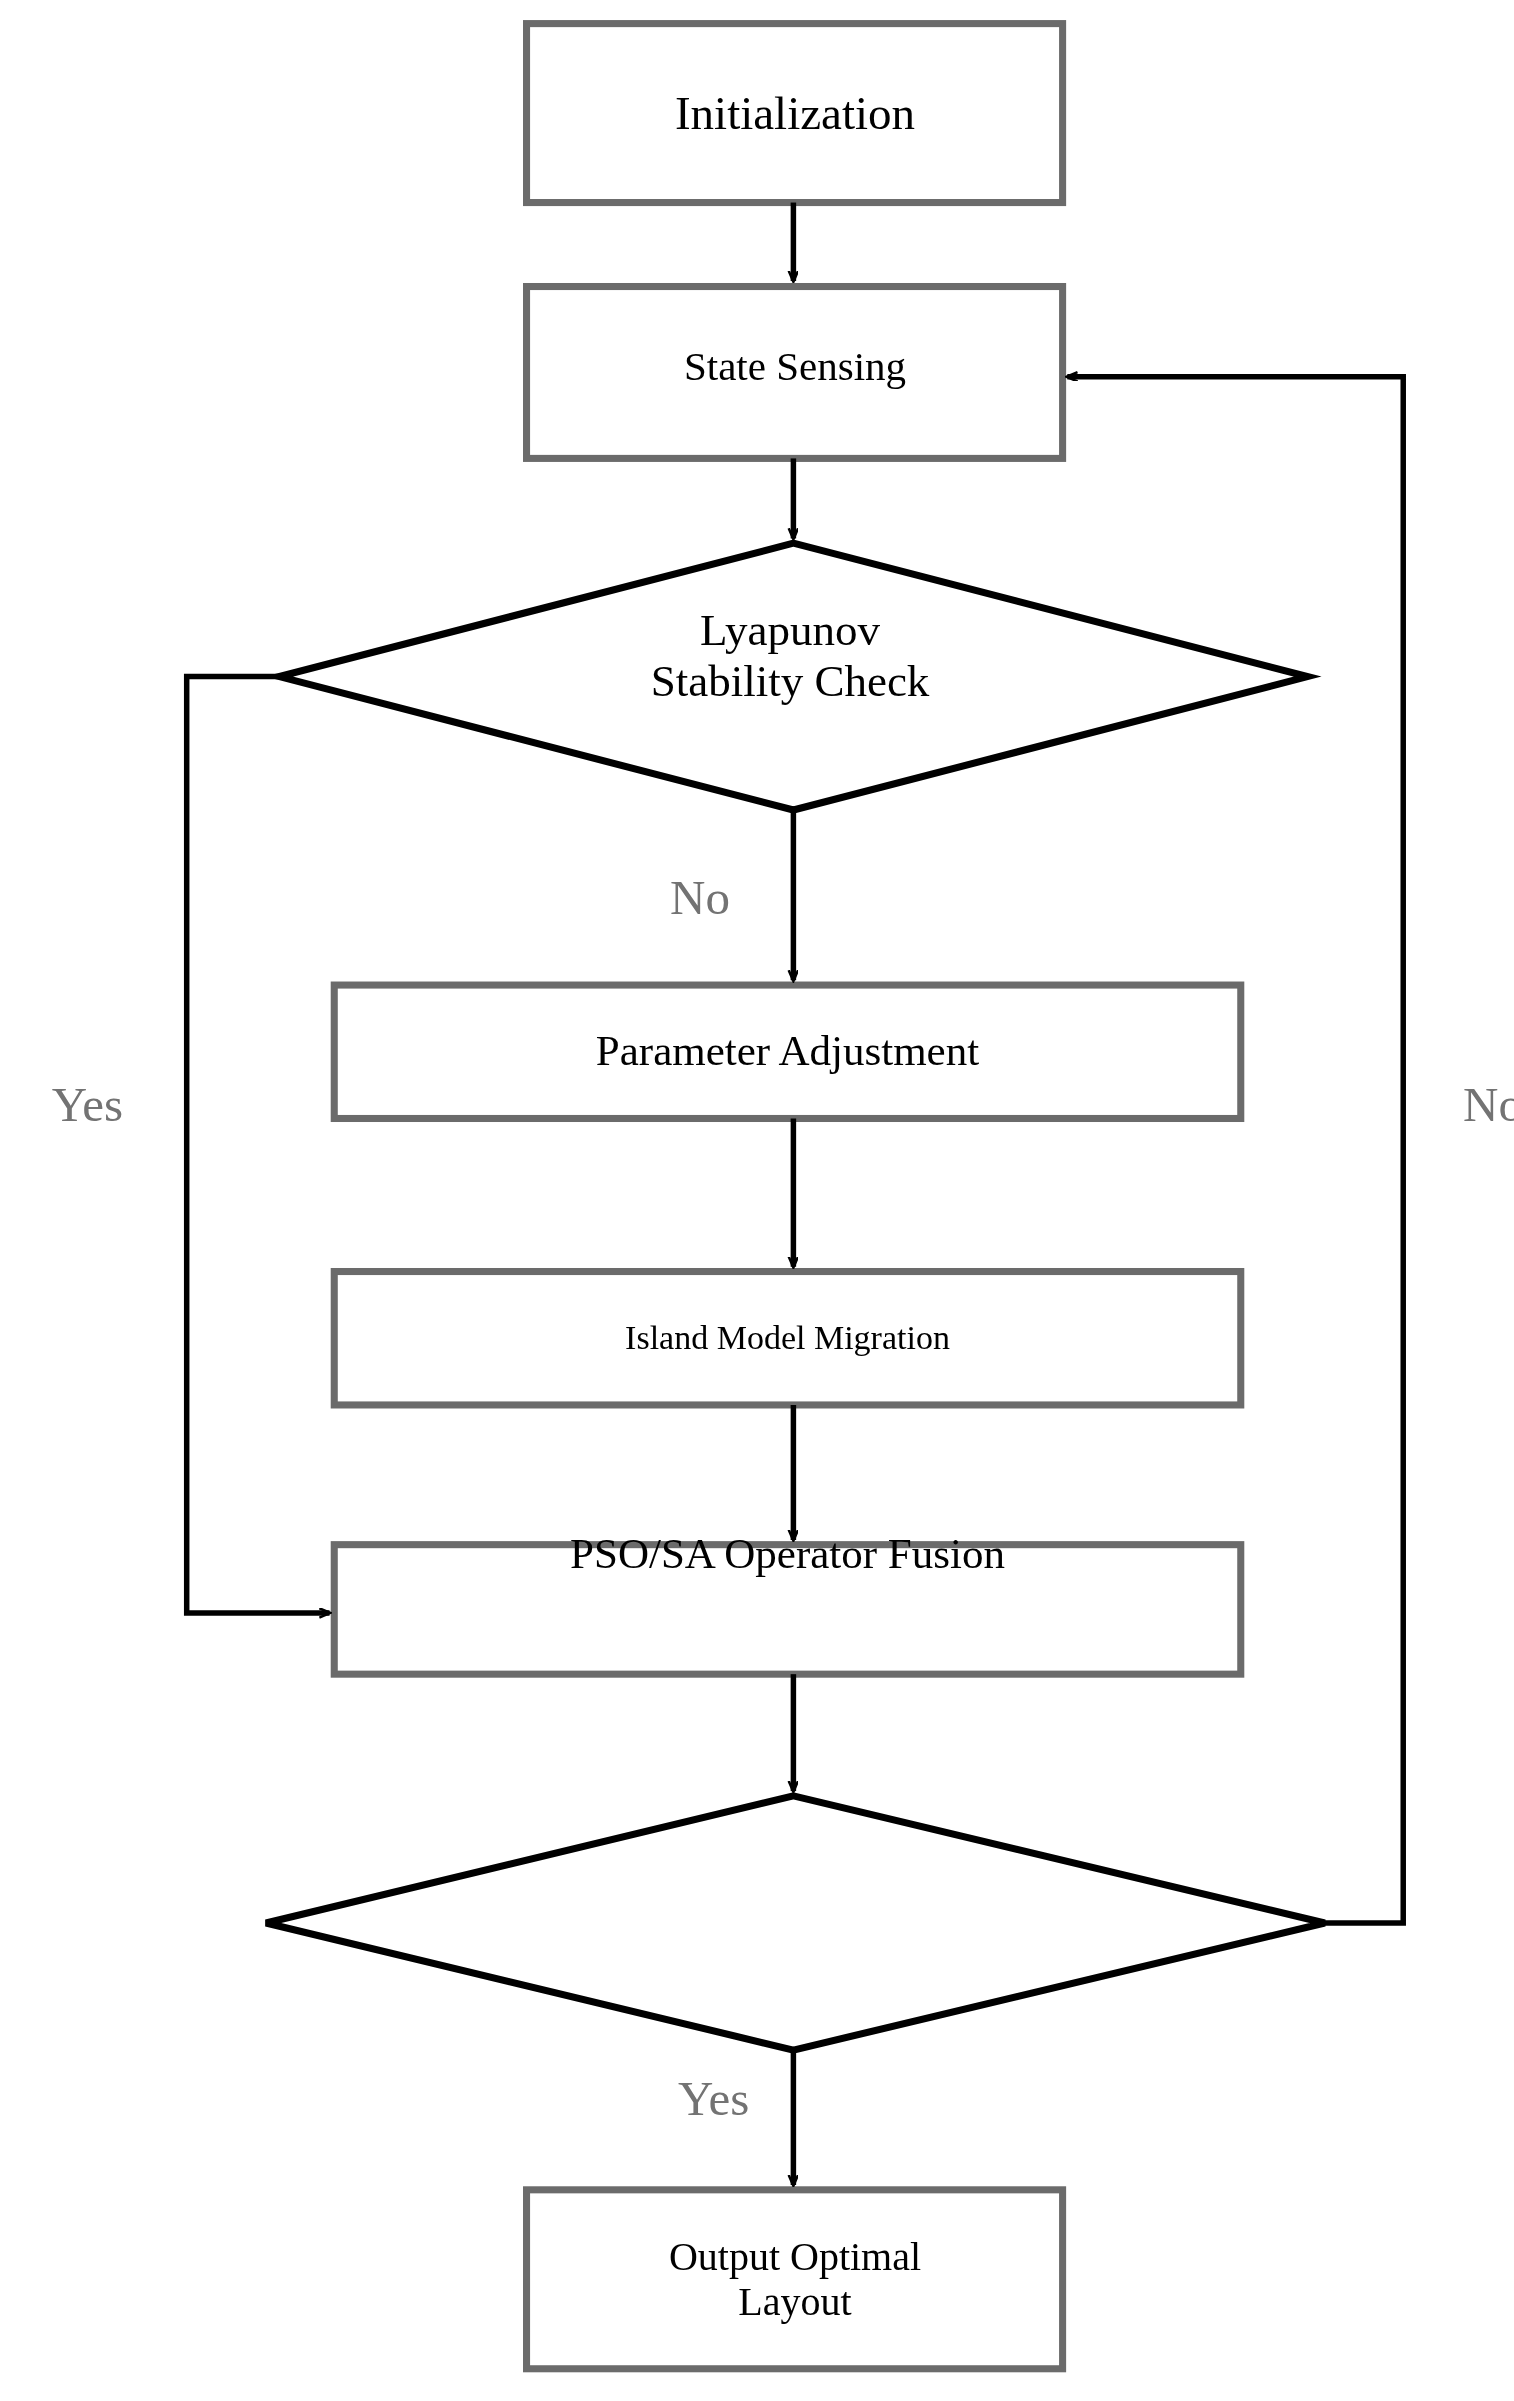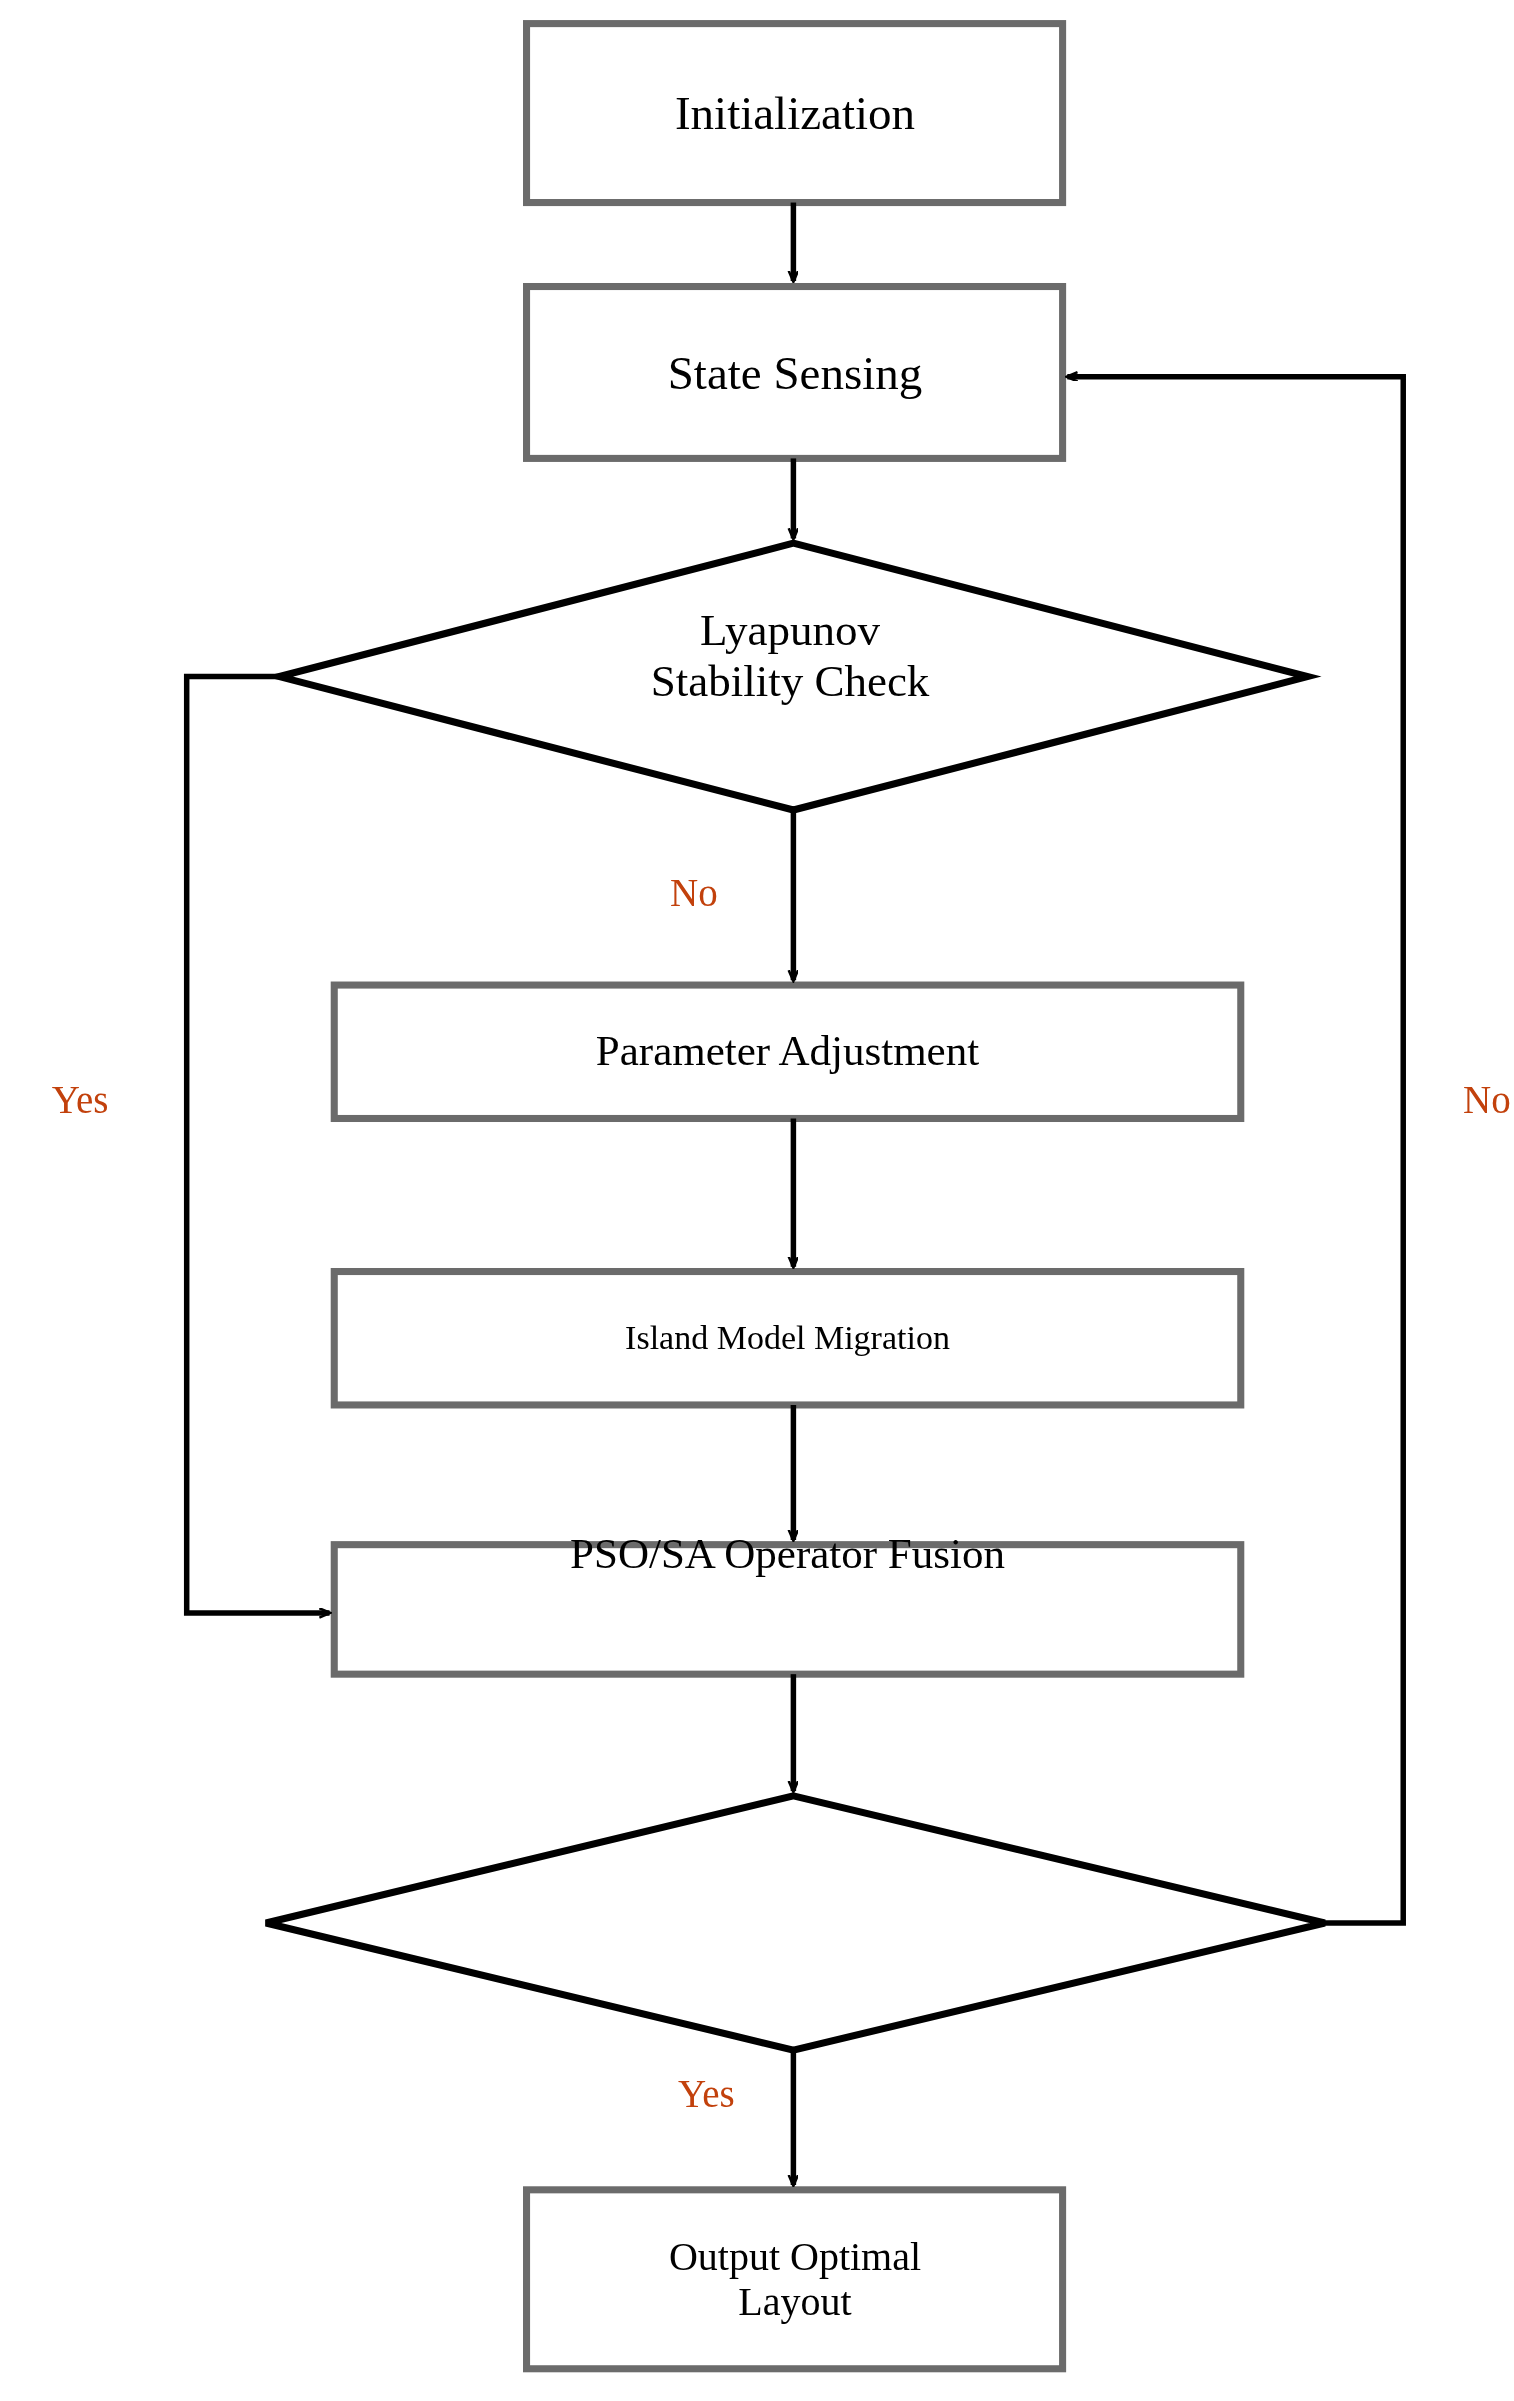--- a/index.html
+++ b/index.html
@@ -32,23 +32,23 @@
     justify-content: center;
     text-align: center;
     color: #000000;
     font-family: "Liberation Serif", "DejaVu Serif", serif;
     line-height: 1.12;
     pointer-events: none;
     white-space: pre-line;
   }
   .edge-label {
     position: absolute;
-    color: #c2410c;
+    color: #737373;
     font-family: "Liberation Serif", "DejaVu Serif", serif;
-    font-size: 39px;
+    font-size: 49px;
     line-height: 1;
     white-space: nowrap;
   }
 </style>
 </head>
 <body>
 
 <div id="canvas">
 
   <svg id="flow-svg" viewBox="0 0 1929 3059" xmlns="http://www.w3.org/2000/svg">
@@ -89,21 +89,21 @@
 
     <line x1="965" y1="2133" x2="965" y2="2282" stroke="#000000" stroke-width="7" marker-end="url(#arrowhead)"></line>
 
     <polyline points="1642,2450 1742,2450 1742,480 1314,480" fill="none" stroke="#000000" stroke-width="7" marker-end="url(#arrowhead)"></polyline>
 
     <line x1="965" y1="2612" x2="965" y2="2784" stroke="#000000" stroke-width="7" marker-end="url(#arrowhead)"></line>
   </svg>
 
   <div class="node-label" style="left:491px; top:23.6px; width:536px; height:179px; font-size:47px;">Initialization</div>
 
-  <div class="node-label" style="left:491px; top:287px; width:536px; height:172px; font-size:47px;font-family:Liberation Serif, serif;">State Sensing</div>
+  <div class="node-label" style="left:491px; top:281px; width:536px; height:172px; font-size:41px;font-family:Liberation Serif, serif;">State Sensing</div>
 
   <div class="node-label" style="left:550px; top:585px; width:408px; height:141px; font-size:45px;">Lyapunov
 Stability Check</div>
 
   <div class="node-label" style="left:298px; top:985px; width:907px; height:133px; font-size:43px;">Parameter Adjustment</div>
 
   <div class="node-label" style="left:298px; top:1272px; width:907px; height:133px; font-size:34px;">Island Model Migration</div>
 
   <div class="node-label" style="left:298px; top:1489px; width:907px; height:130px; font-size:43px;">PSO/SA Operator Fusion</div>
 

